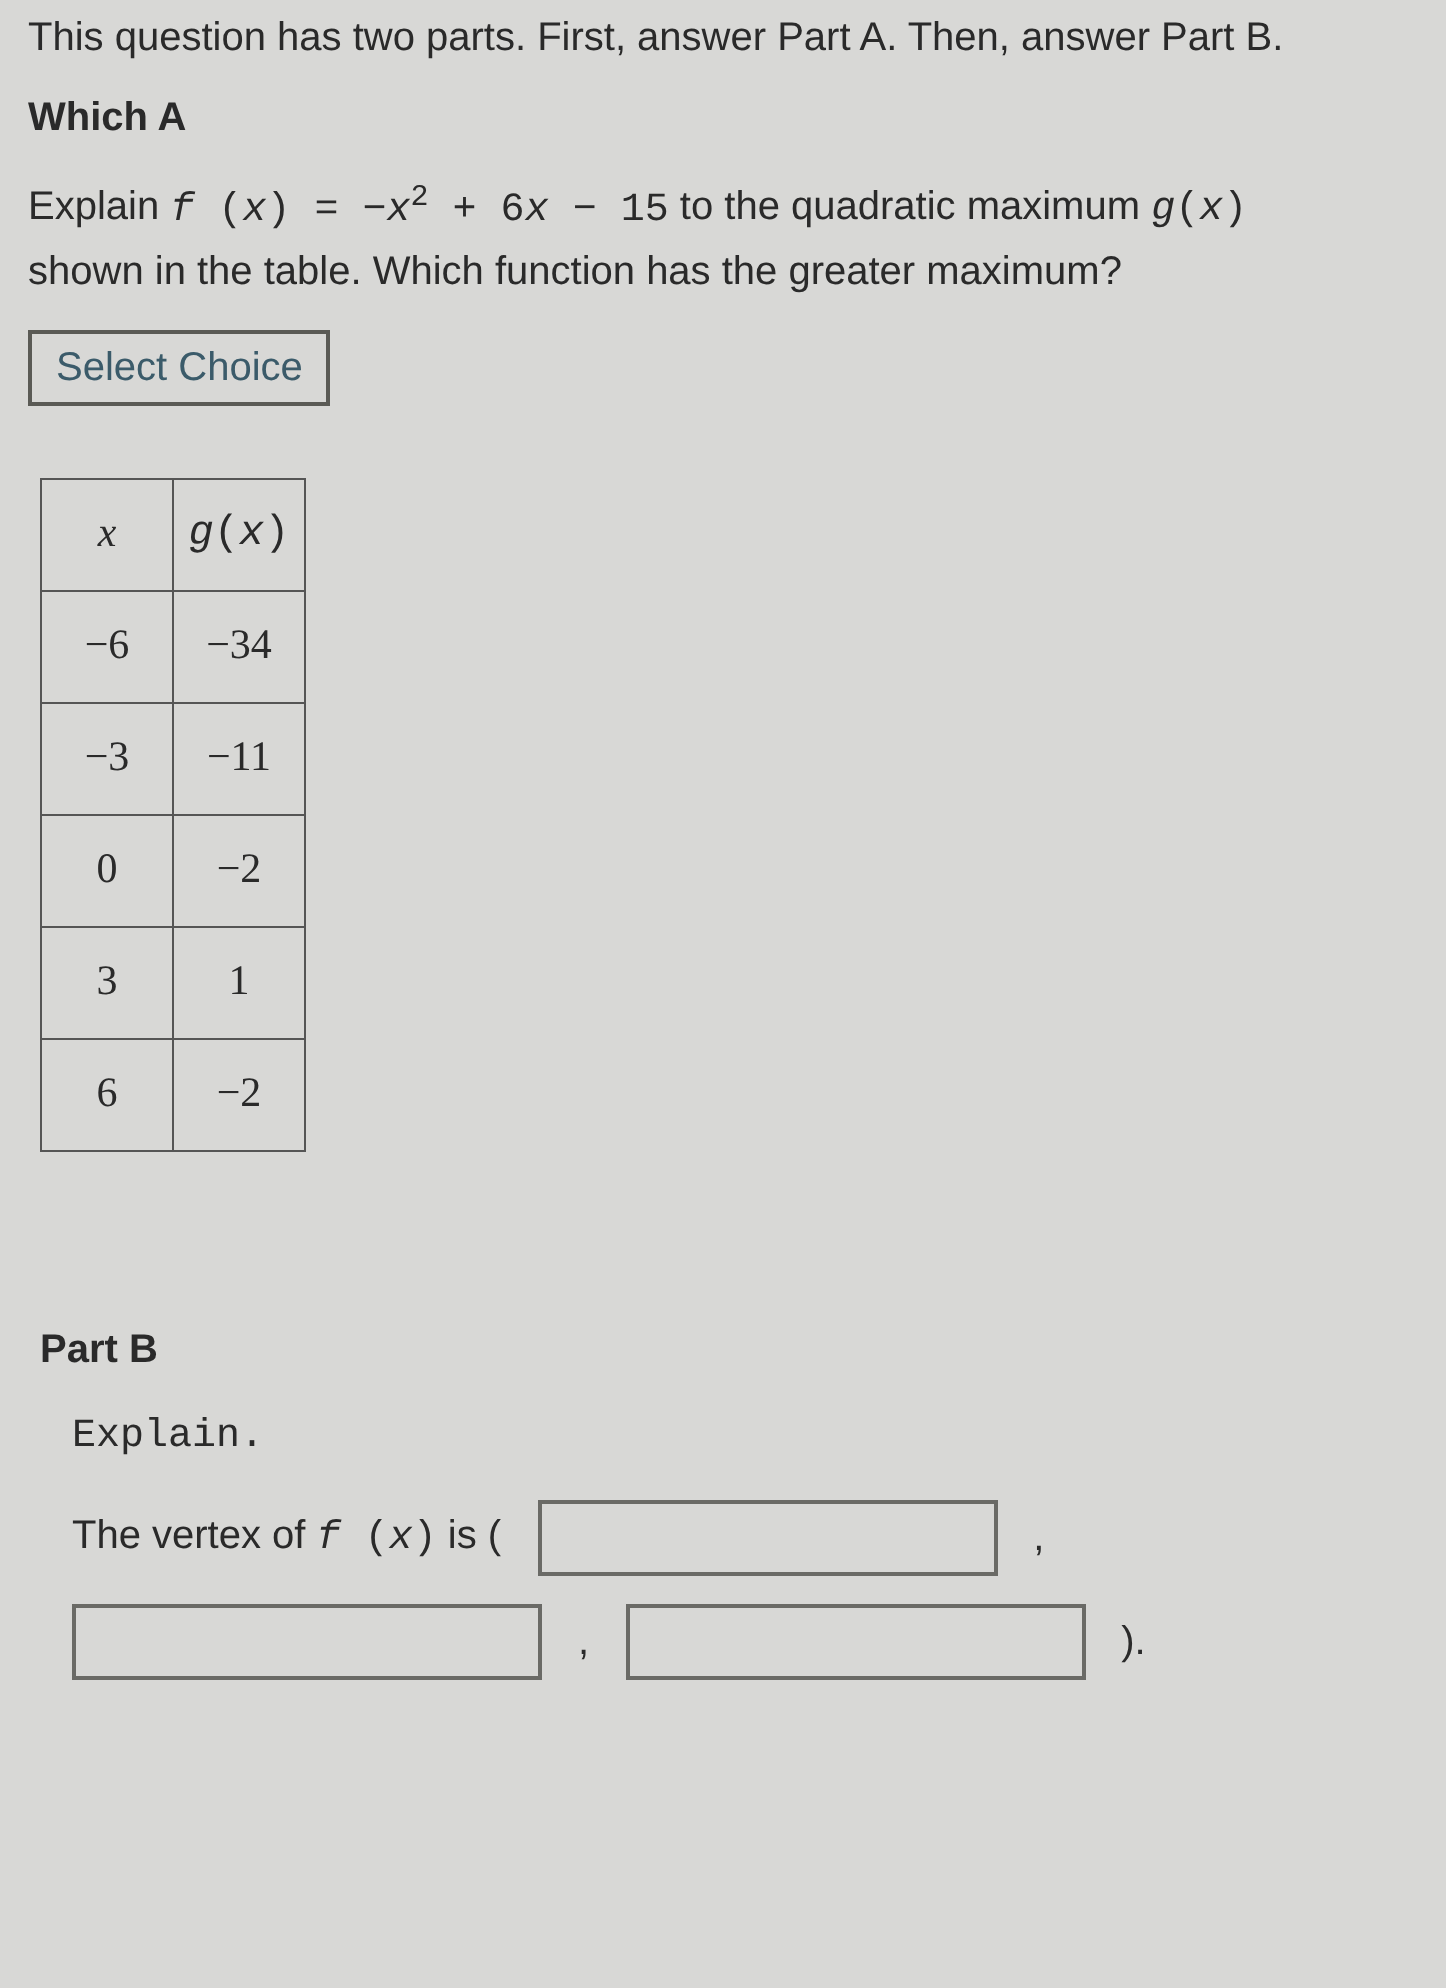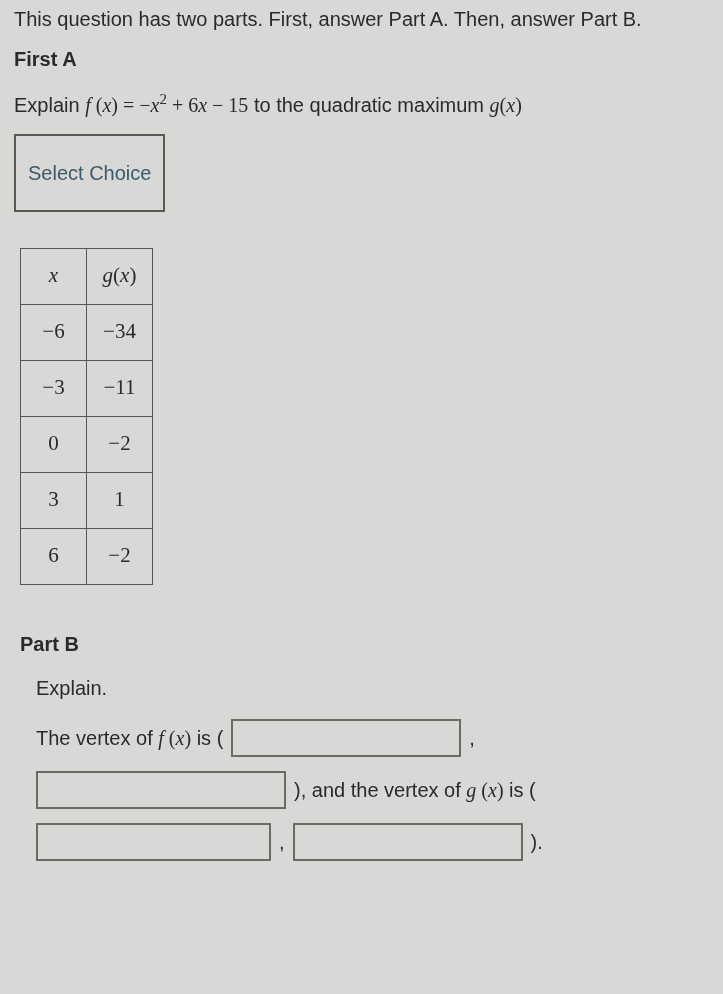--- a/index.html
+++ b/index.html
@@ -10,76 +10,77 @@
     height: 994px;
     padding: 0 14px;
     color: #2a2a2a;
     font-size: 20px;
     line-height: 1.5;
     overflow: hidden;
   }
   .intro { margin-top: 4px; margin-bottom: 10px; }
   .part-label { font-weight: bold; margin: 8px 0 14px 0; }
   .part-a-text { margin-bottom: 14px; }
-  .math { font-family: Liberation Serif, serif; font-style: italic; }
+  .math { font-family: Liberation Mono, monospace; font-style: italic; }
   .math .rm { font-style: normal; }
   .sup { vertical-align: super; font-size: 0.75em; font-style: normal; }
   .select-choice {
     display: inline-block;
     border: 2px solid #5a5a55;
-    padding: 22px 12px;
+    padding: 2px 12px;
     color: #3b5b6a;
     font-size: 20px;
     cursor: pointer;
     background: #d8d8d6;
     margin-bottom: 30px;
   }
   table.data {
     border-collapse: collapse;
     margin: 6px 0 30px 6px;
   }
   table.data th, table.data td {
     border: 1.5px solid #555;
     width: 66px;
     height: 56px;
     text-align: center;
     font-family: "Times New Roman", Times, serif;
     font-size: 21px;
     font-weight: normal;
   }
   table.data th { font-style: italic; }
-  .part-b-block { margin-top: 44px; padding-left: 6px; }
+  .part-b-block { margin-top: 84px; padding-left: 6px; }
   .part-b-body { padding-left: 16px; }
-  .explain { margin: 10px 0 16px 0; }
-  .fill-line { display: flex; align-items: center; flex-wrap: wrap; gap: 8px; margin-bottom: 14px; }
+  .explain { margin: 10px 0 16px 0; font-family: Liberation Mono, monospace; }
+  .fill-line { display: flex; align-items: center; flex-wrap: wrap; gap: 18px; margin-bottom: 14px; }
   .blank {
     display: inline-block;
     border: 2px solid #6a6a66;
     height: 38px;
     background: #d8d8d6;
     vertical-align: middle;
   }
   .blank.w1 { width: 230px; }
   .blank.w2 { width: 250px; }
   .blank.w3 { width: 235px; }
   .blank.w4 { width: 230px; }
   .txt { white-space: nowrap; }
 </style>
 </head>
 <body>
 
 
 
 <p class="intro">This question has two parts. First, answer Part A. Then, answer Part B.</p>
 
-<p class="part-label">First A</p>
+<p class="part-label">Which A</p>
 
 <p class="part-a-text">
   <span>Explain </span><span class="math">f <span class="rm">(</span>x<span class="rm">)</span> <span class="rm">= −</span>x<span class="sup">2</span> <span class="rm">+ 6</span>x <span class="rm">− 15</span></span><span> to the quadratic maximum </span><span class="math">g<span class="rm">(</span>x<span class="rm">)</span></span>
   <br>
+  <span>shown in the table. Which function has the greater maximum?</span>
 </p>
 
 <div class="select-choice">Select Choice</div>
 
 <table class="data">
   <tbody>
       <tr>
     <th>x</th>
     <th><span class="math">g<span class="rm">(</span>x<span class="rm">)</span></span></th>
   </tr>
@@ -112,26 +113,20 @@
     <p class="explain">Explain.</p>
 
     <div class="fill-line">
       <span class="txt">
         <span>The vertex of </span><span class="math">f <span class="rm">(</span>x<span class="rm">)</span></span><span> is (</span>
       </span>
       <span class="blank w1"></span>
       <span class="txt">,</span>
     </div>
 
-    <div class="fill-line">
-      <span class="blank w2"></span>
-      <span class="txt">
-        <span>), and the vertex of </span><span class="math">g <span class="rm">(</span>x<span class="rm">)</span></span><span> is (</span>
-      </span>
-    </div>
 
     <div class="fill-line">
       <span class="blank w3"></span>
       <span class="txt">,</span>
       <span class="blank w4"></span>
       <span class="txt">).</span>
     </div>
   </div>
 </div>
 

